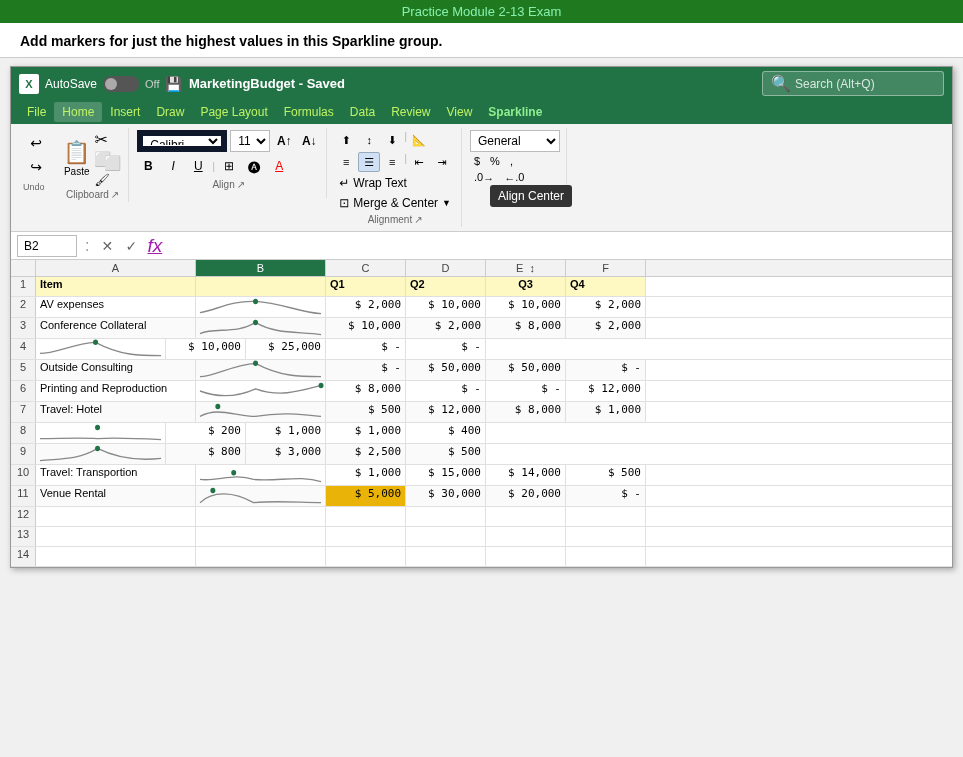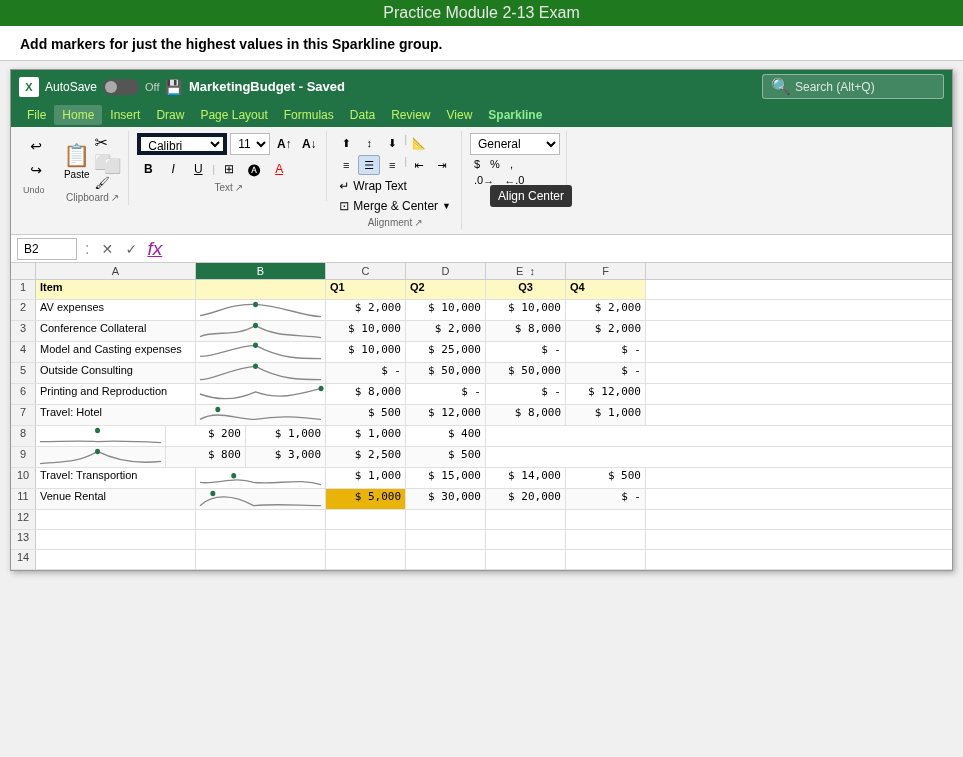--- a/index.html
+++ b/index.html
@@ -8,23 +8,23 @@
       background: #f0f0f0;
       width: 963px;
       height: 757px;
       overflow: hidden;
       position: relative;
     }
 
     
     .top-bar {
       background: #1f7a1f;
-      color: #e5e5e5;
+      color: #86efac;
       text-align: center;
-      font-size: 16px;
+      font-size: 13px;
       padding: 4px 0;
       font-weight: 500;
     }
 
     
     .instruction {
       background: white;
       padding: 10px 20px 8px 20px;
       font-size: 14px;
       font-weight: 700;
@@ -187,21 +187,21 @@
     }
 
     
     .font-row {
       display: flex;
       align-items: center;
       gap: 3px;
       flex-wrap: wrap;
     }
     .font-select {
-      border: 4px solid #0f172a;
+      border: 6px solid #0f172a;
       background: white;
       font-size: 12px;
       padding: 1px 3px;
       height: 22px;
       width: 90px;
     }
     .size-select {
       border: 1px solid #bbb;
       background: white;
       font-size: 12px;
@@ -508,21 +508,21 @@
           <button class="font-btn" style="font-weight:bold;">B</button>
           <button class="font-btn" style="font-style:italic;">I</button>
           <button class="font-btn" style="text-decoration:underline;">U</button>
           <span style="color:#bbb;font-size:11px;">|</span>
           <button class="font-btn">⊞</button>
           <button class="font-btn">🅐</button>
           <button class="font-btn" style="text-decoration:underline;color:red;">A</button>
         </div>
       </div>
       <div class="ribbon-group-label">
-        <span>Text</span>
+        <span>Align</span>
         <span style="cursor:pointer;">↗</span>
       </div>
     </div>
 
     <div class="ribbon-group">
       <div style="display:flex;flex-direction:column;gap:2px;">
         <div class="align-row">
           <button class="align-btn">⬆</button>
           <button class="align-btn">↕</button>
           <button class="align-btn">⬇</button>
@@ -639,21 +639,20 @@
         <circle cx="60" cy="4" r="2.5" fill="#217346"></circle>
       </svg>
     </div>
     <div class="cell col-c money" style="background:#fafafa;">$ 10,000</div>
     <div class="cell col-d money" style="background:#fafafa;">$ 2,000</div>
     <div class="cell col-e money" style="background:#fafafa;">$ 8,000</div>
     <div class="cell col-f money" style="background:#fafafa;">$ 2,000</div>
   </div>
         <div class="spreadsheet-row">
     <div class="row-num">4</div>
-    <div class="cell col-a" style="">Model and Casting expenses</div>
     <div class="cell col-b sparkline-cell" style="height:20px;">
       <svg class="sparkline-svg" viewBox="0 0 130 18" xmlns="http://www.w3.org/2000/svg" preserveAspectRatio="none">
         <path d="M4,13 C20,13 38,4 60,3 C85,15 105,15 126,15" fill="none" stroke="#888" stroke-width="1.2"></path>
         <circle cx="60" cy="3" r="2.5" fill="#217346"></circle>
       </svg>
     </div>
     <div class="cell col-c money" style="">$ 10,000</div>
     <div class="cell col-d money" style="">$ 25,000</div>
     <div class="cell col-e money" style="">$       -</div>
     <div class="cell col-f money" style="">$       -</div>

